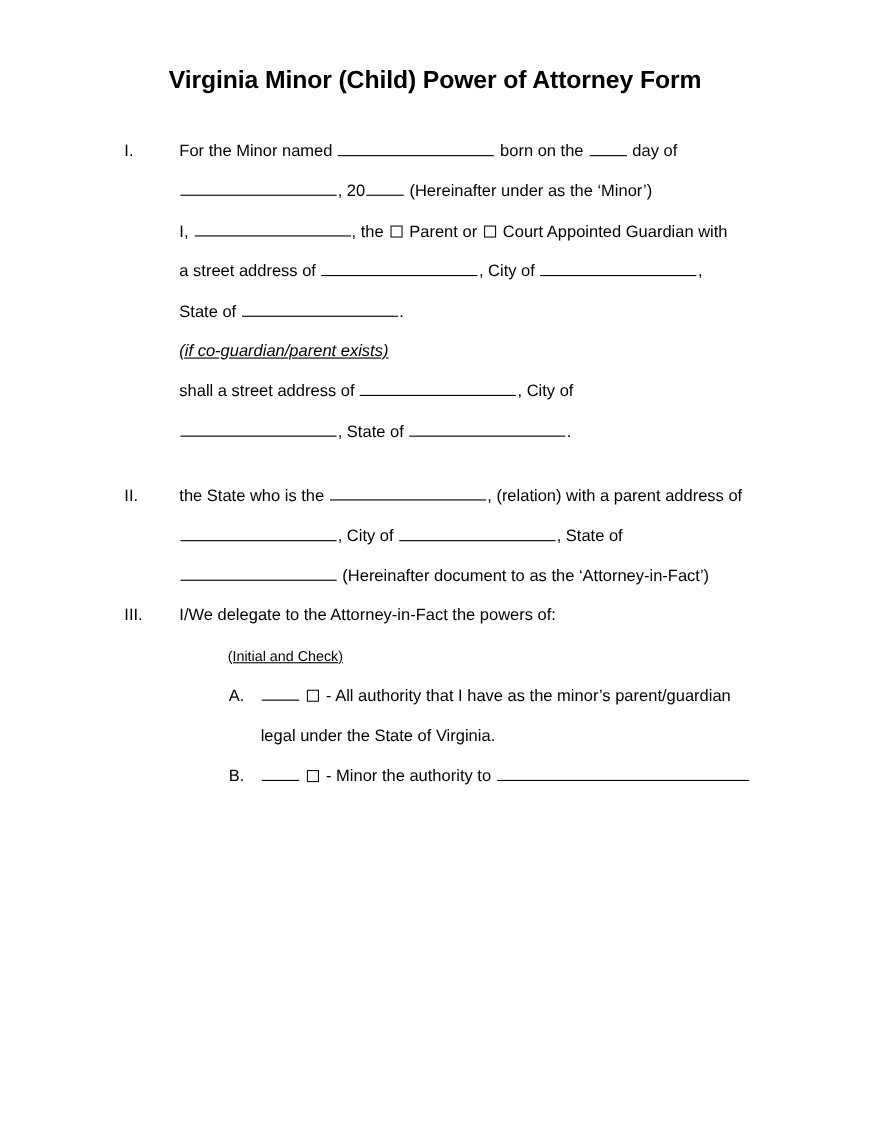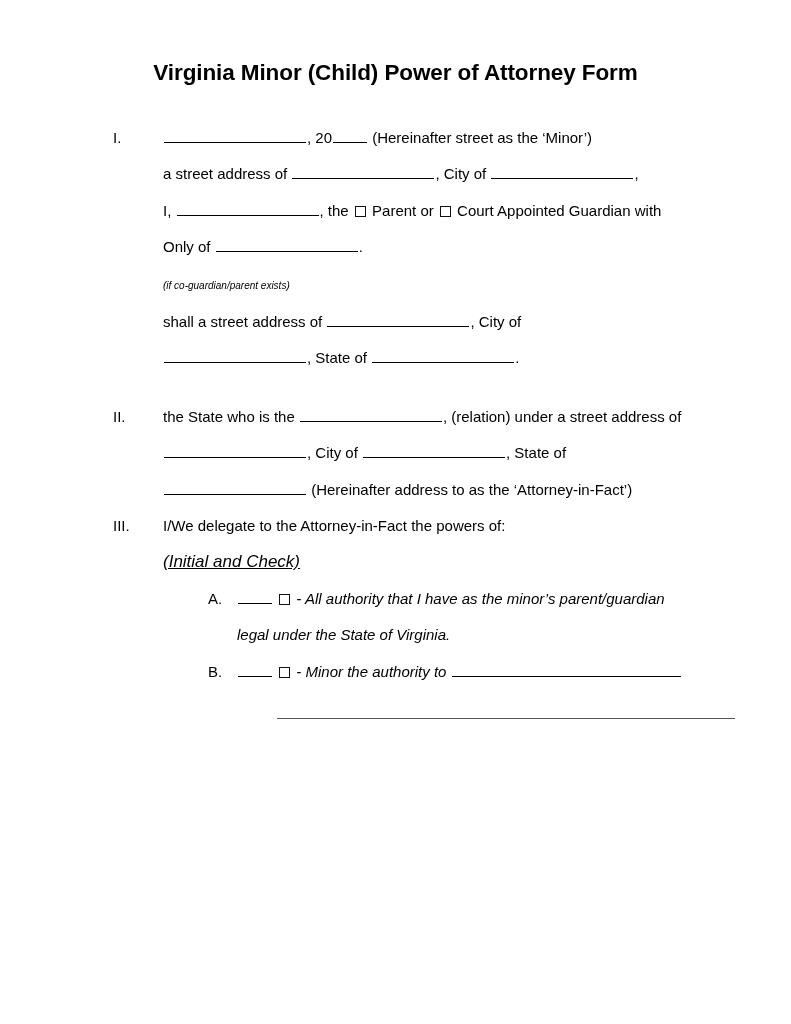--- a/index.html
+++ b/index.html
@@ -52,26 +52,27 @@
     margin-left: 163px;
     margin-right: 70px;
     font-size: 15px;
     line-height: 36.4px;
   }
   .line-row {
     white-space: nowrap;
   }
   .note {
     font-style: italic;
-    font-size: 10px;
+    text-decoration: underline;
+    font-size: 15px;
   }
   .note-sm {
-    font-style: italic;
     text-decoration: underline;
-    font-size: 17px;
+    font-size: 13px;
+    margin-left: 44px;
   }
   
   .blank {
     display: inline-block;
     border-bottom: 1px solid #000;
     vertical-align: baseline;
     height: 14px;
     margin: 0 1px;
   }
   .b-xs { width: 34px; }
@@ -96,21 +97,20 @@
     font-size: 15px;
     line-height: 36.4px;
   }
   .sub-label {
     position: absolute;
     left: 0;
     top: 0;
   }
   .sub-body {
     margin-left: 29px;
-    font-style: italic;
   }
   .rule-line {
     border-bottom: 1px solid #555;
     height: 0;
     margin-left: 69px;
     margin-top: 28px;
     width: 458px;
   }
   .spacer-md { height: 22px; }
   .footer {
@@ -127,43 +127,50 @@
 <div class="page">
 
   <div class="doc-title">Virginia Minor (Child) Power of Attorney Form</div>
 
   <div class="body-area">
 
     <div class="clause">
       <div class="clause-num">I.</div>
       <div class="clause-body">
 
+        <div class="line-row">
+          <span>For the Minor named</span>
+          <span class="blank b-lg"></span>
+          <span>born on the</span>
+          <span class="blank b-xs"></span>
+          <span>day of</span>
+        </div>
 
         <div class="line-row">
           <span class="blank b-lg"></span><span>, 20</span><span class="blank b-xs"></span>
-          <span>(Hereinafter street as the ‘Minor’)</span>
-        </div>
-
-        <div class="line-row">
-          <span>a street address of</span>
-          <span class="blank b-lg"></span><span>, City of</span>
-          <span class="blank b-lg"></span><span>,</span>
+          <span>(Hereinafter under as the ‘Minor’)</span>
         </div>
 
         <div class="line-row">
           <span>I,</span>
           <span class="blank b-lg"></span><span>, the</span>
           <span class="chk"></span>
           <span>Parent or</span>
           <span class="chk"></span>
           <span>Court Appointed Guardian with</span>
         </div>
 
         <div class="line-row">
-          <span>Only of</span>
+          <span>a street address of</span>
+          <span class="blank b-lg"></span><span>, City of</span>
+          <span class="blank b-lg"></span><span>,</span>
+        </div>
+
+        <div class="line-row">
+          <span>State of</span>
           <span class="blank b-lg"></span><span>.</span>
         </div>
 
         <div class="line-row">
           <span class="note">(if co-guardian/parent exists)</span>
         </div>
 
 
         <div class="line-row">
           <span>shall a street address of</span>
@@ -180,31 +187,31 @@
 
     <div class="spacer-md"></div>
 
     <div class="clause">
       <div class="clause-num">II.</div>
       <div class="clause-body">
 
 
         <div class="line-row">
           <span>the State who is the</span>
-          <span class="blank b-lg"></span><span>, (relation) under a street address of</span>
+          <span class="blank b-lg"></span><span>, (relation) with a parent address of</span>
         </div>
 
         <div class="line-row">
           <span class="blank b-lg"></span><span>, City of</span>
           <span class="blank b-lg"></span><span>, State of</span>
         </div>
 
         <div class="line-row">
           <span class="blank b-lg"></span>
-          <span>(Hereinafter address to as the ‘Attorney-in-Fact’)</span>
+          <span>(Hereinafter document to as the ‘Attorney-in-Fact’)</span>
         </div>
 
       </div>
     </div>
 
     <div class="clause">
       <div class="clause-num">III.</div>
       <div class="clause-body">
 
         <div class="line-row">

